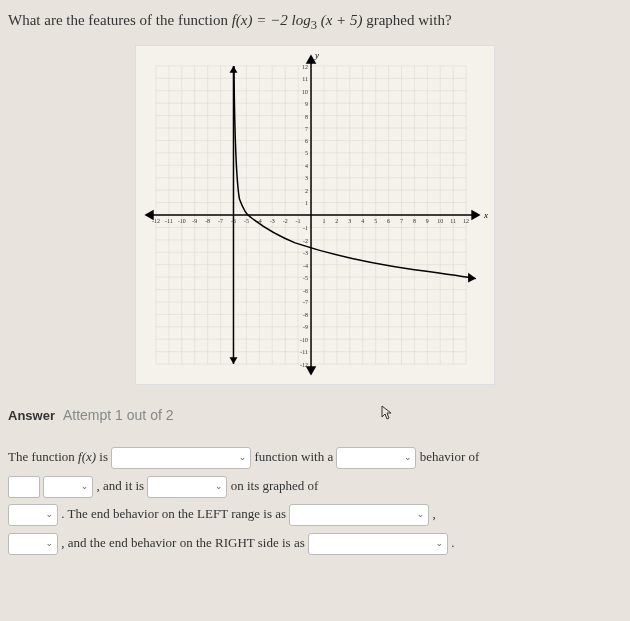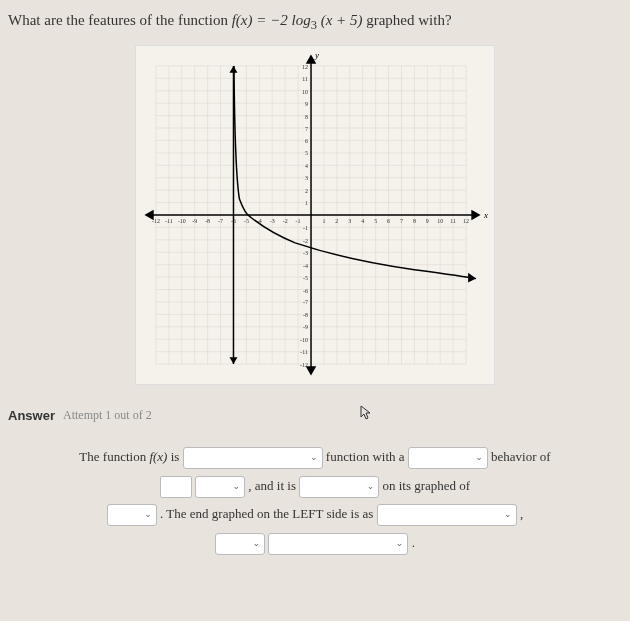--- a/index.html
+++ b/index.html
@@ -32,31 +32,30 @@
 }
 .graph svg { width: 100%; height: 100%; }
 .answer-header {
   font-size: 13px;
   margin-bottom: 18px;
   display: flex;
   align-items: center;
   gap: 8px;
 }
 .answer-header .bold { font-weight: bold; font-family: Arial, sans-serif; }
-.answer-header .attempts { color: #888; font-size: 12px; font-family: Liberation Serif, serif; }
+.answer-header .attempts { color: #888; font-size: 14px; font-family: Liberation Sans, sans-serif; }
 .cursor-icon {
   margin-left: 200px;
   font-size: 14px;
   color: #333;
 }
 .fill-section {
   font-size: 13px;
   line-height: 2.2;
   font-family: Georgia, serif;
-  text-align: center;
 }
 .dropdown {
   display: inline-flex;
   align-items: center;
   justify-content: flex-end;
   background: #fff;
   border: 1px solid #bbb;
   border-radius: 3px;
   height: 22px;
   padding: 0 4px;
@@ -249,26 +248,27 @@
     </span>
   <span> , and it is </span>
   <span class="dropdown med">
       <span class="chev">⌄</span>
     </span>
   <span> on its graphed of</span>
   <br>
   <span class="dropdown small">
       <span class="chev">⌄</span>
     </span>
-  <span> . The end graphed on the LEFT side is as </span>
+  <span> . The end behavior on the LEFT range is as </span>
   <span class="dropdown wide">
       <span class="chev">⌄</span>
     </span>
   <span> ,</span>
   <br>
   <span class="dropdown small">
       <span class="chev">⌄</span>
     </span>
+  <span> , and the end behavior on the RIGHT side is as </span>
   <span class="dropdown wide">
       <span class="chev">⌄</span>
     </span>
   <span> .</span>
 </div>
 
 </body></html>

